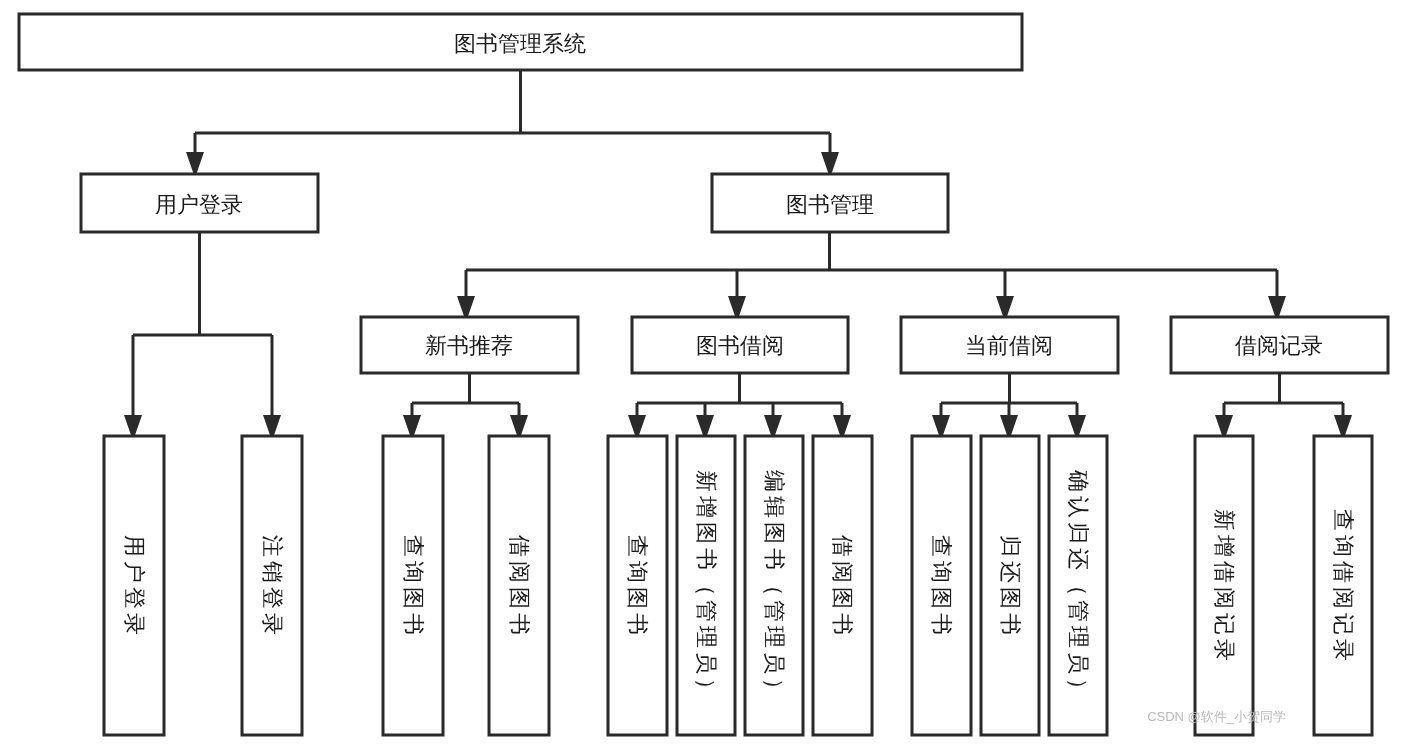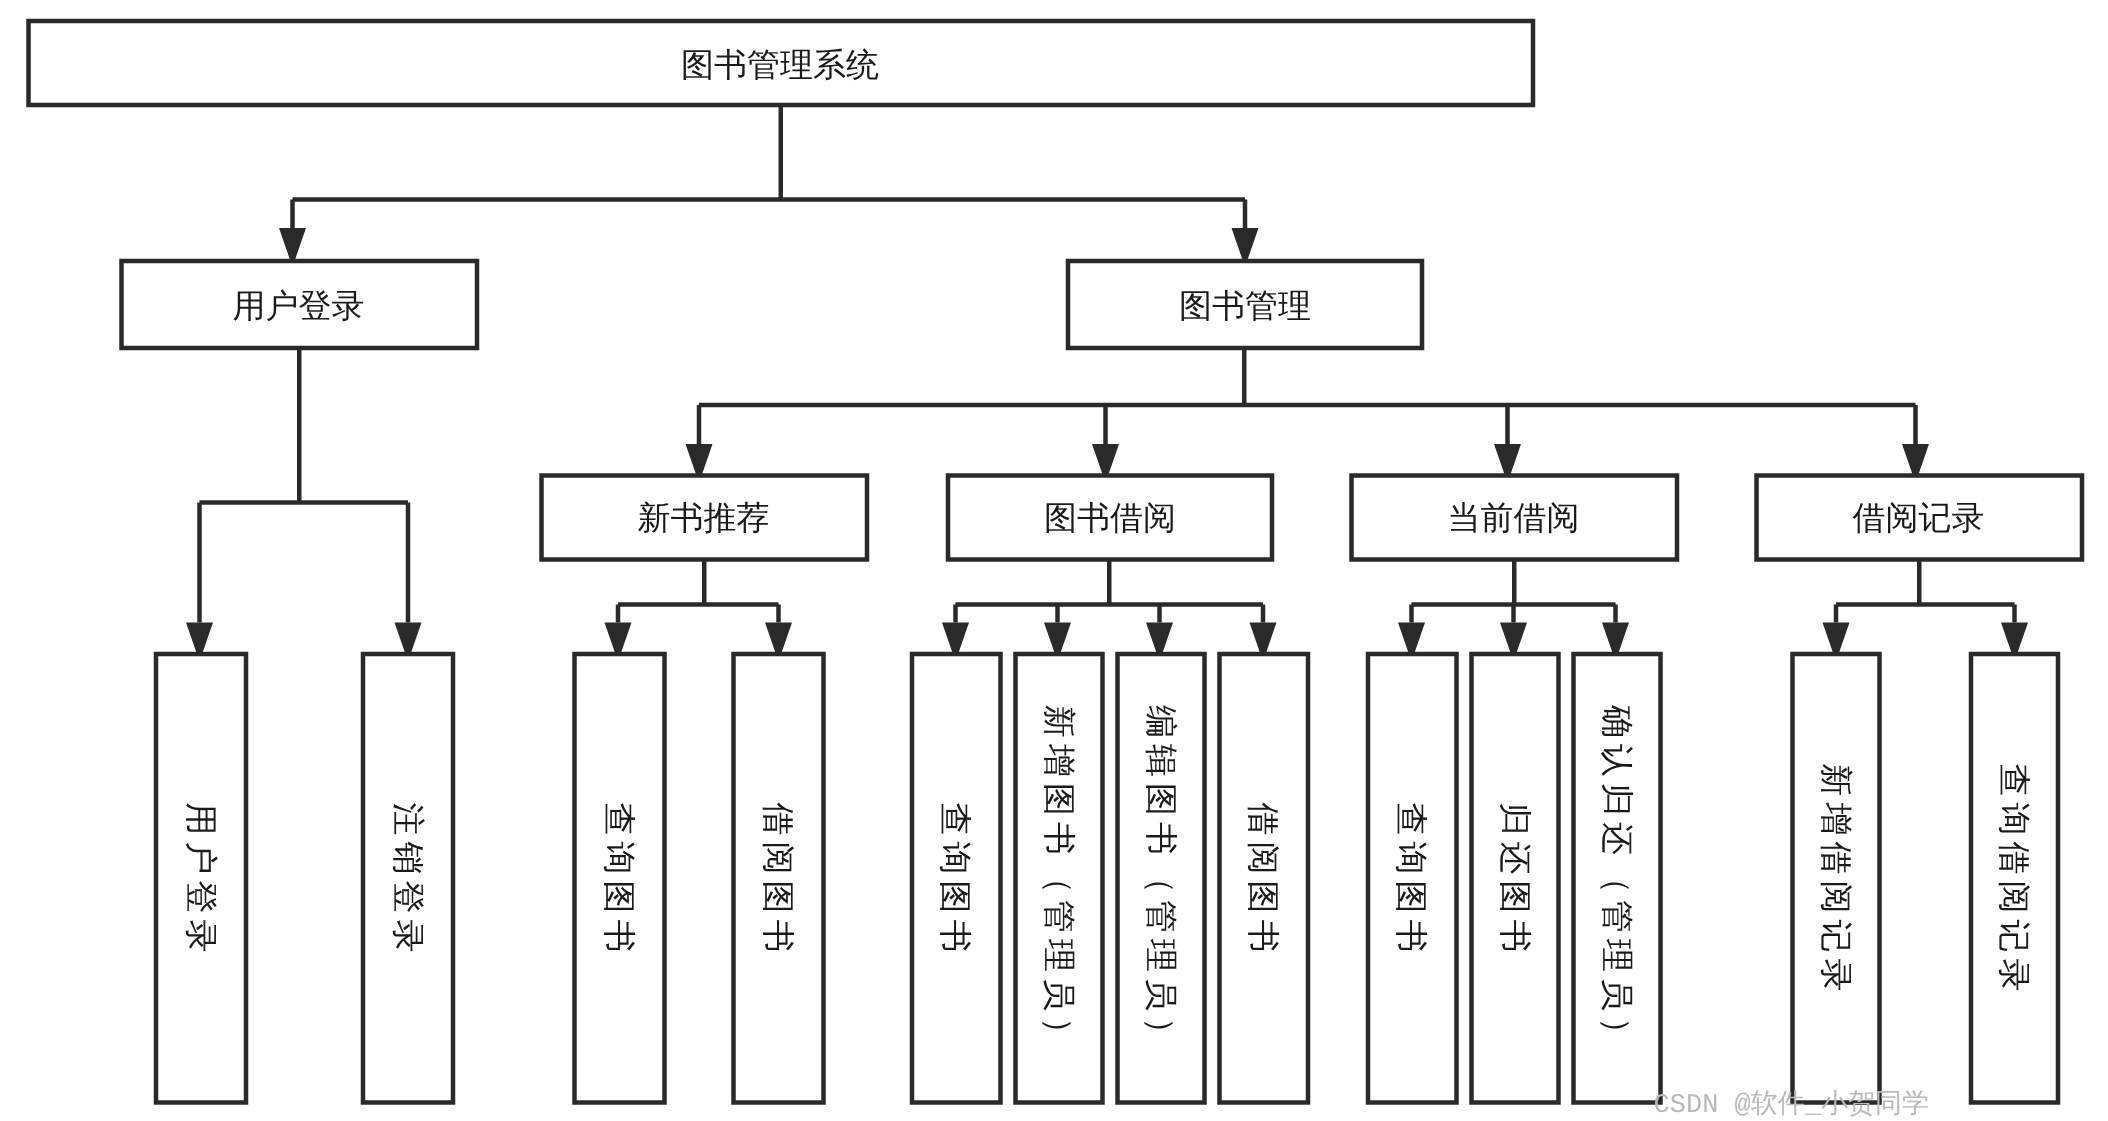--- a/index.html
+++ b/index.html
@@ -50,23 +50,23 @@
   }
   .node-label-v {
     font-family: "Liberation Sans", "DejaVu Sans", sans-serif;
     font-size: 22px;
     fill: #1a1a1a;
     letter-spacing: 4px;
   }
   .watermark {
     position: absolute;
     right: 10px;
-    bottom: 0;
-    font-family: Liberation Mono, monospace;
-    font-size: 18px;
+    bottom: 21px;
+    font-family: Liberation Sans, sans-serif;
+    font-size: 13px;
     color: #b9b9b9;
     white-space: nowrap;
     user-select: none;
   }
 </style>
 </head>
 <body>
 
 <div id="diagram-root">
 

